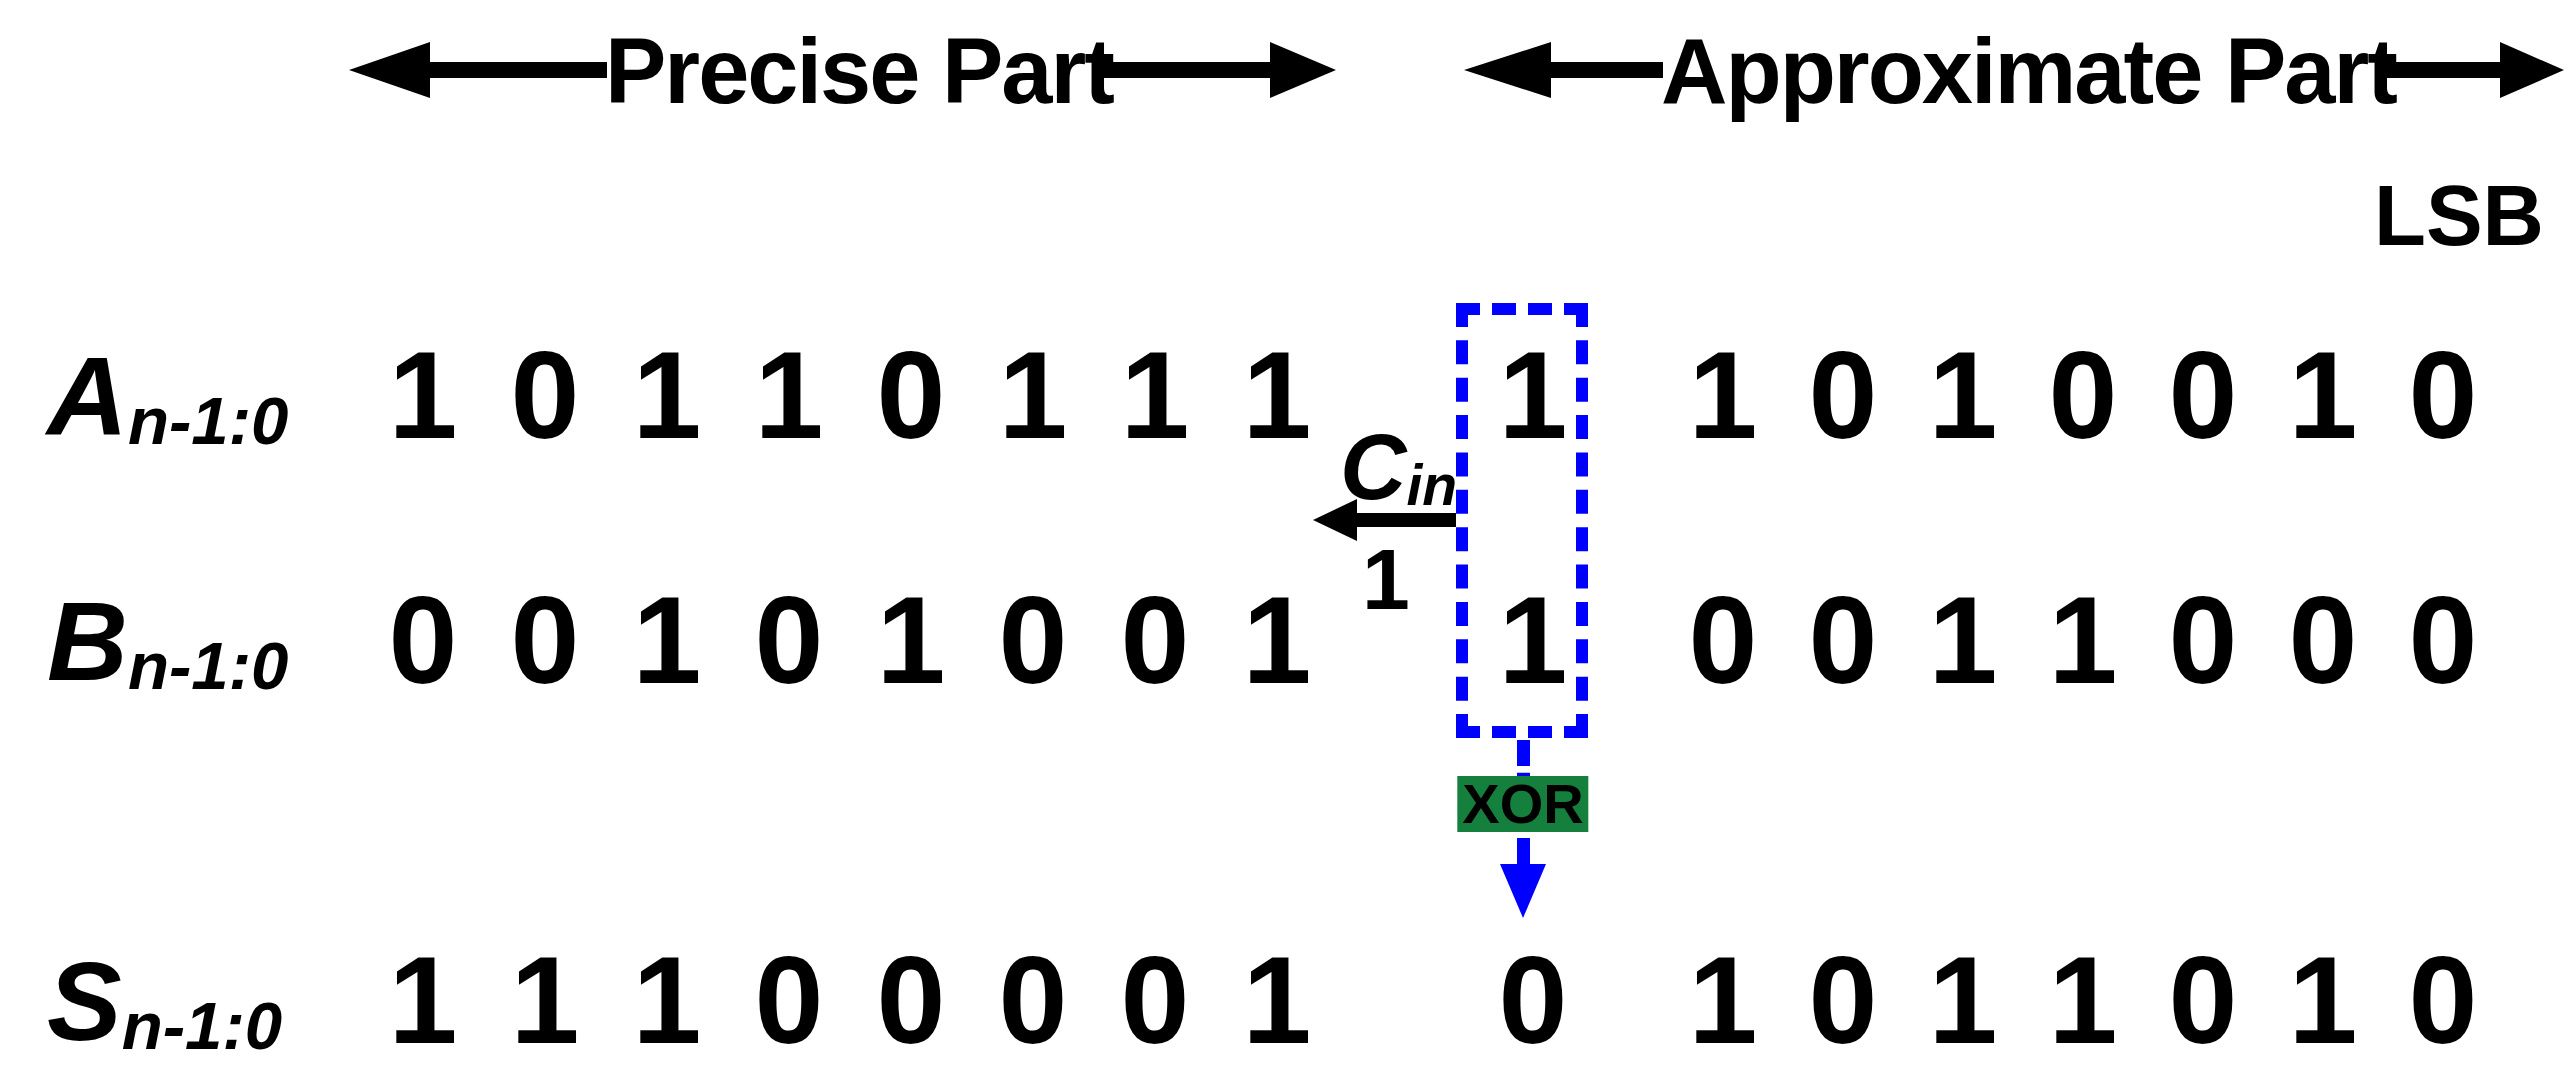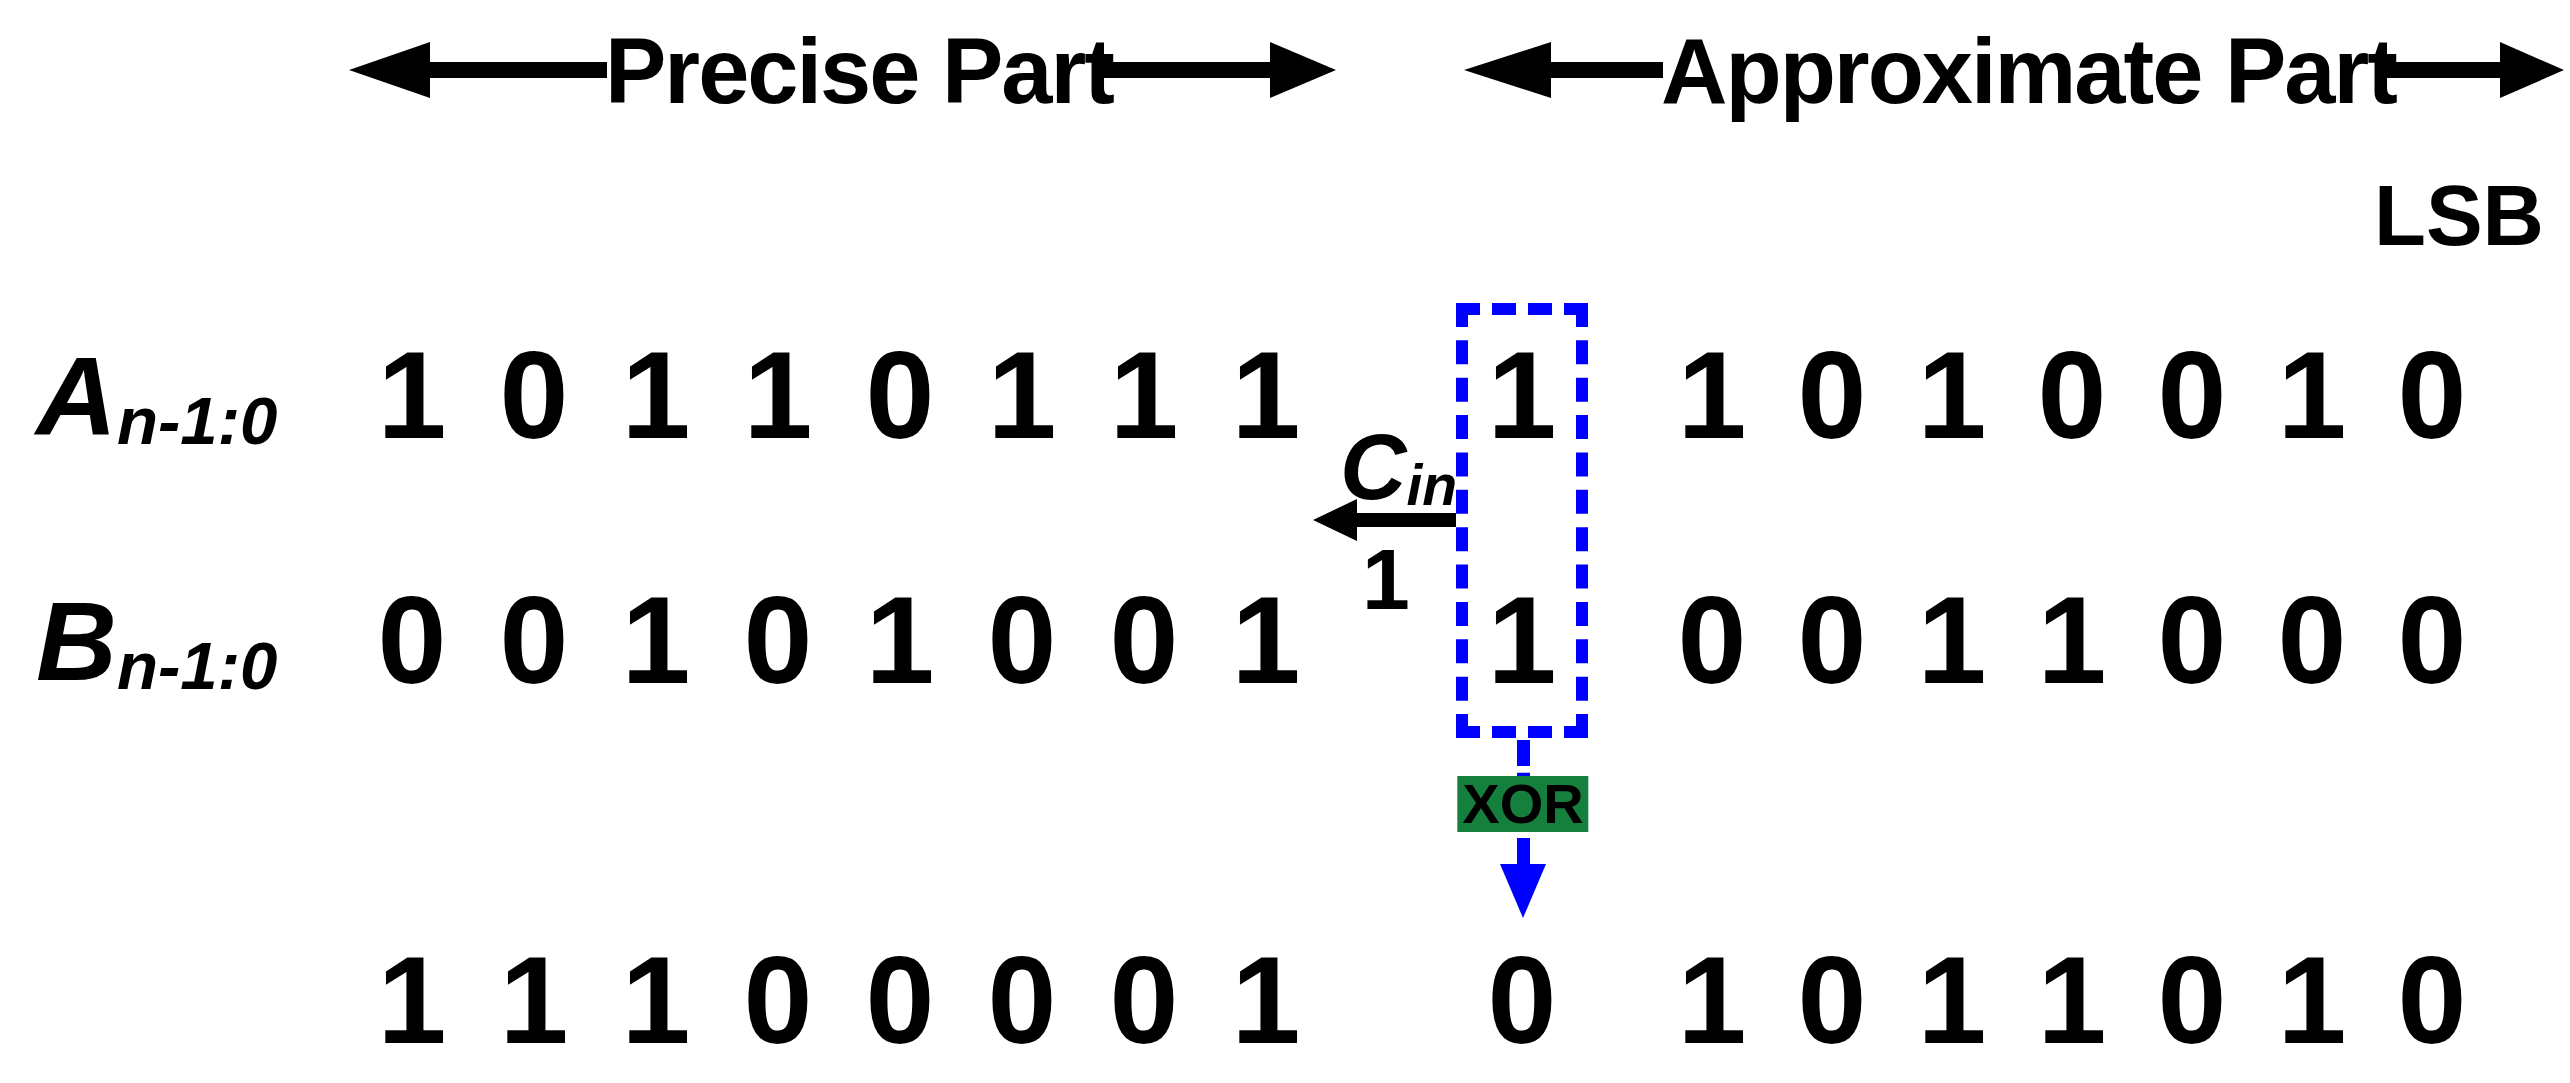--- a/index.html
+++ b/index.html
@@ -30,21 +30,21 @@
   .head.left{border-right:81px solid #000;}
   .head.right{border-left:66px solid #000;}
   .head.p-left{left:349px;}
   .head.p-right{left:1270px;}
   .head.a-left{left:1464px;border-right-width:87px;}
   .head.a-right{left:2500px;border-left-width:64px;}
   
   .msb{position:absolute;left:295px;top:173px;font-size:85px;line-height:1;}
   .lsb{position:absolute;right:26px;top:173px;font-size:85px;line-height:1;text-align:center;}
   
-  .row{position:absolute;left:0;width:2126px;height:132px;}
+  .row{position:absolute;left:11px;width:2126px;height:132px;}
   .row-a{top:333px;}
   .row-b{top:578px;}
   .row-s{top:938px;}
   .row-label{
     position:absolute;left:36px;top:8px;
     font-size:112px;line-height:1;font-style:italic;white-space:nowrap;
   }
   .subsc{font-size:0.6em;vertical-align:-0.14em;}
   .bits{position:absolute;top:0;display:grid;}
   .bits.precise{left:351px;grid-template-columns:repeat(8,122px);}
@@ -139,20 +139,21 @@
         <span class="bit">0</span>
         <span class="bit">1</span>
         <span class="bit">1</span>
         <span class="bit">0</span>
         <span class="bit">0</span>
         <span class="bit">0</span>
       </div>
   </div>
 
   <div class="row row-s">
+    <div class="row-label"><span>S</span><span class="subsc">n-1:0</span></div>
     <div class="bits precise">
         <span class="bit">1</span>
         <span class="bit">1</span>
         <span class="bit">1</span>
         <span class="bit">0</span>
         <span class="bit">0</span>
         <span class="bit">0</span>
         <span class="bit">0</span>
         <span class="bit">1</span>
       </div>

